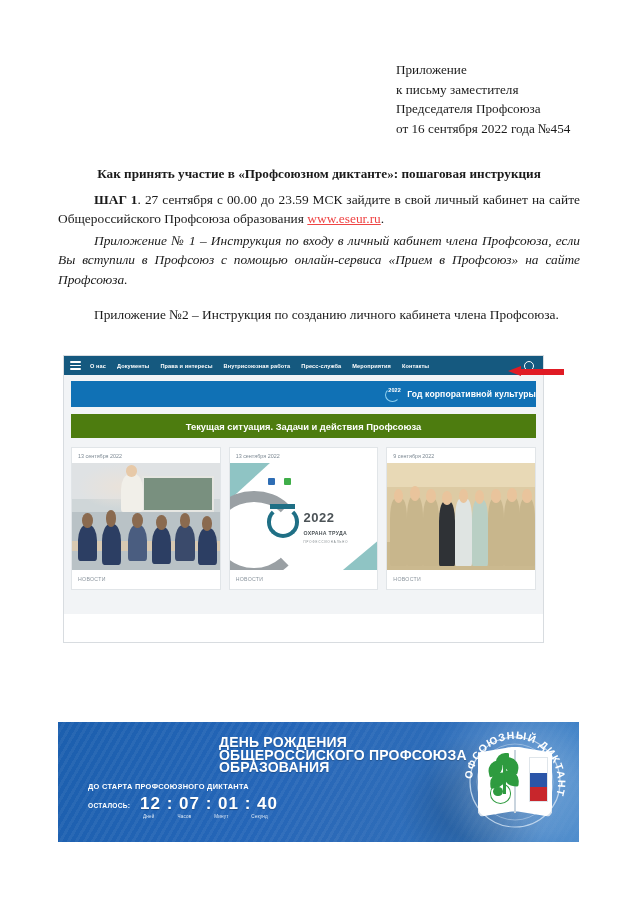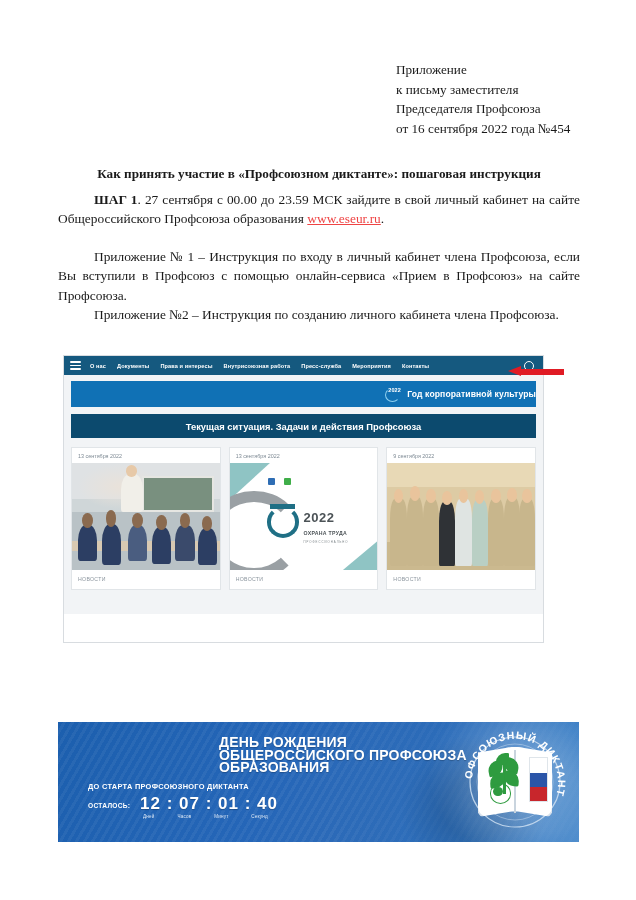--- a/index.html
+++ b/index.html
@@ -50,21 +50,21 @@
     line-height: 19.4px;
     text-align: justify;
   }
   .para .ind { display: inline-block; width: 36px; }
   .step-label { font-weight: bold; }
   a.link {
     color: #ef4444;
     text-decoration: underline;
   }
   .p-step1 { top: 190px; }
-  .p-app1  { top: 247px; }
+  .p-app1  { top: 231px; font-style: italic; }
   .p-app2  { top: 305px; }
   .p-step2 { top: 676px; }
 
   
   .shot1 {
     position: absolute;
     left: 63px;
     top: 355px;
     width: 481px;
     height: 288px;
@@ -226,21 +226,21 @@
     border: 1.3px solid #ffffff;
     border-radius: 2px;
   }
   .b-ico .arrowbox::after {
     content: "→";
     position: absolute; left: 1px; top: -2px;
     font-size: 8px; color: #ffffff;
   }
   .banner-wide {
     height: 24px;
-    background: #0c4a6e;
+    background: #4d7c0f;
     display: flex;
     align-items: center;
     justify-content: center;
     color: #ffffff;
     font-size: 9.4px;
     font-weight: bold;
     margin-bottom: 9px;
   }
 
   .cards {

